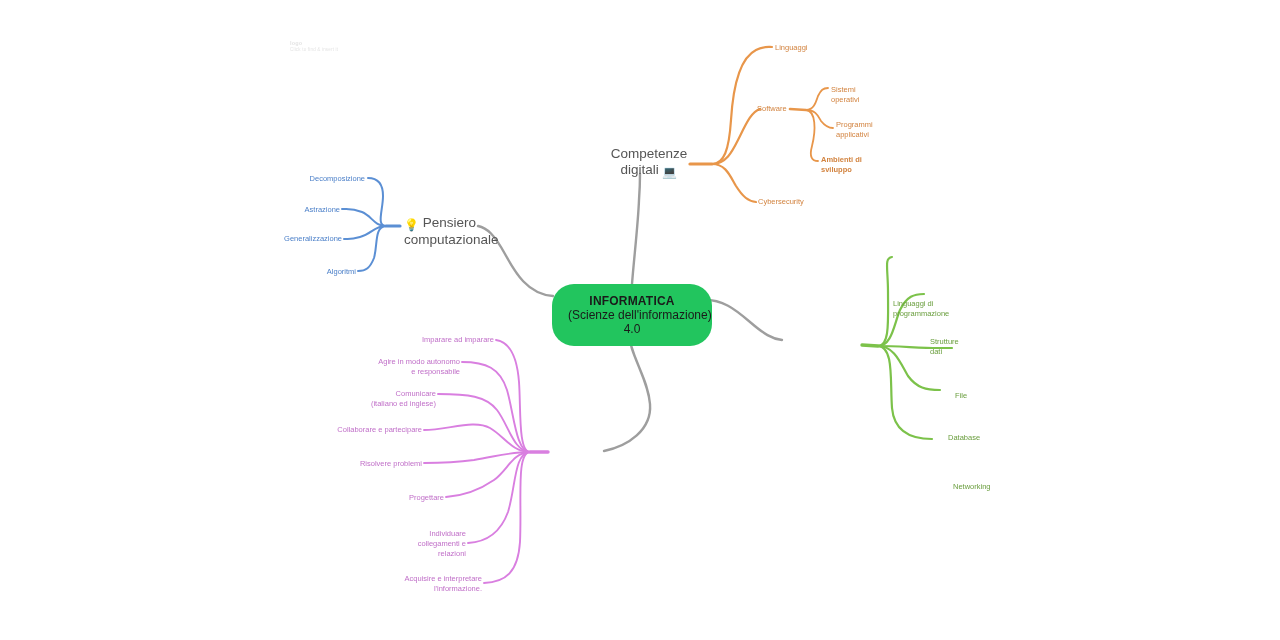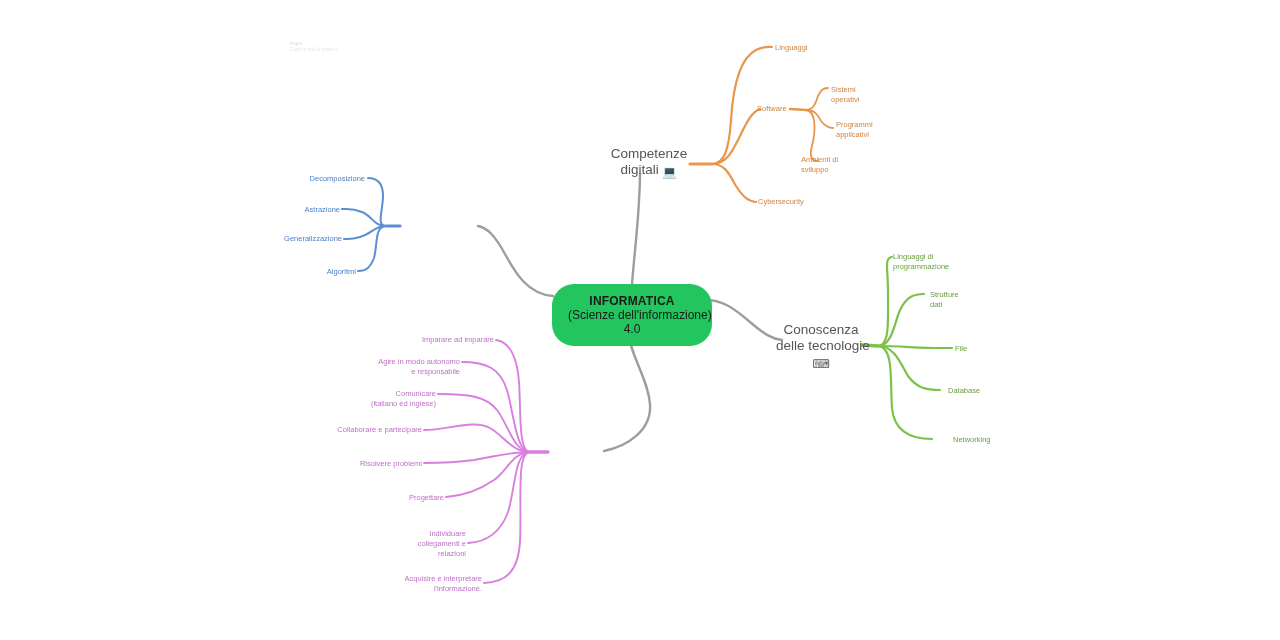--- a/index.html
+++ b/index.html
@@ -67,21 +67,21 @@
   
   .leaf {
     font-size: 7.5px;
     line-height: 1.35;
   }
   .leaf.r { text-align: right; }
   .leaf.l { text-align: left; }
 
   .c-orange  { color: #d2833f; }
   .c-blue    { color: #4a7fc8; }
-  .c-green   { color: #6a9e3e; }
+  .c-green   { color: #6a9e3e; margin-top: 47px; }
   .c-magenta { color: #c06fc8; }
   .t-blue    { color: #5b8fd4; }
 
   
   .watermark {
     position: absolute;
     left: 290px;
     top: 39px;
     color: #e4e4e4;
     font-size: 4.5px;
@@ -204,51 +204,51 @@
   <div class="node leaf l c-orange" style="left:831px; top:85px;">
     <div>Sistemi</div>
     <div>operativi</div>
   </div>
 
   <div class="node leaf l c-orange" style="left:836px; top:120px;">
     <div>Programmi</div>
     <div>applicativi</div>
   </div>
 
-  <div class="node leaf l c-orange" style="left:801px; top:155px;">
+  <div class="node leaf l c-orange" style="left:821px; top:155px;font-weight:bold;">
     <div>Ambienti di</div>
     <div>sviluppo</div>
   </div>
 
   <div class="node leaf l c-orange" style="left:758px; top:197px;">
     <div>Cybersecurity</div>
   </div>
 
+  <div class="node main-node" style="left:404px; top:215px; width:146px; text-align:left;">
+    <div><span class="emoji">💡</span>
+      <span>Pensiero</span></div>
+    <div>computazionale</div>
+  </div>
 
   <div class="node leaf r c-blue" style="left:253px; top:174px; width:112px;">
     <div>Decomposizione</div>
   </div>
 
   <div class="node leaf r c-blue" style="left:228px; top:205px; width:112px;">
     <div>Astrazione</div>
   </div>
 
   <div class="node leaf r c-blue" style="left:228px; top:234px; width:114px;">
     <div>Generalizzazione</div>
   </div>
 
   <div class="node leaf r c-blue" style="left:248px; top:267px; width:108px;">
     <div>Algoritmi</div>
   </div>
 
-  <div class="node main-node" style="left:776px; top:322px; width:90px; text-align:center;">
-    <div>Conoscenza</div>
-    <div>delle tecnologie</div>
-    <div><span class="emoji">⌨</span></div>
-  </div>
 
   <div class="node leaf l c-green" style="left:893px; top:252px;">
     <div>Linguaggi di</div>
     <div>programmazione</div>
   </div>
 
   <div class="node leaf l c-green" style="left:930px; top:290px;">
     <div>Strutture</div>
     <div>dati</div>
   </div>

